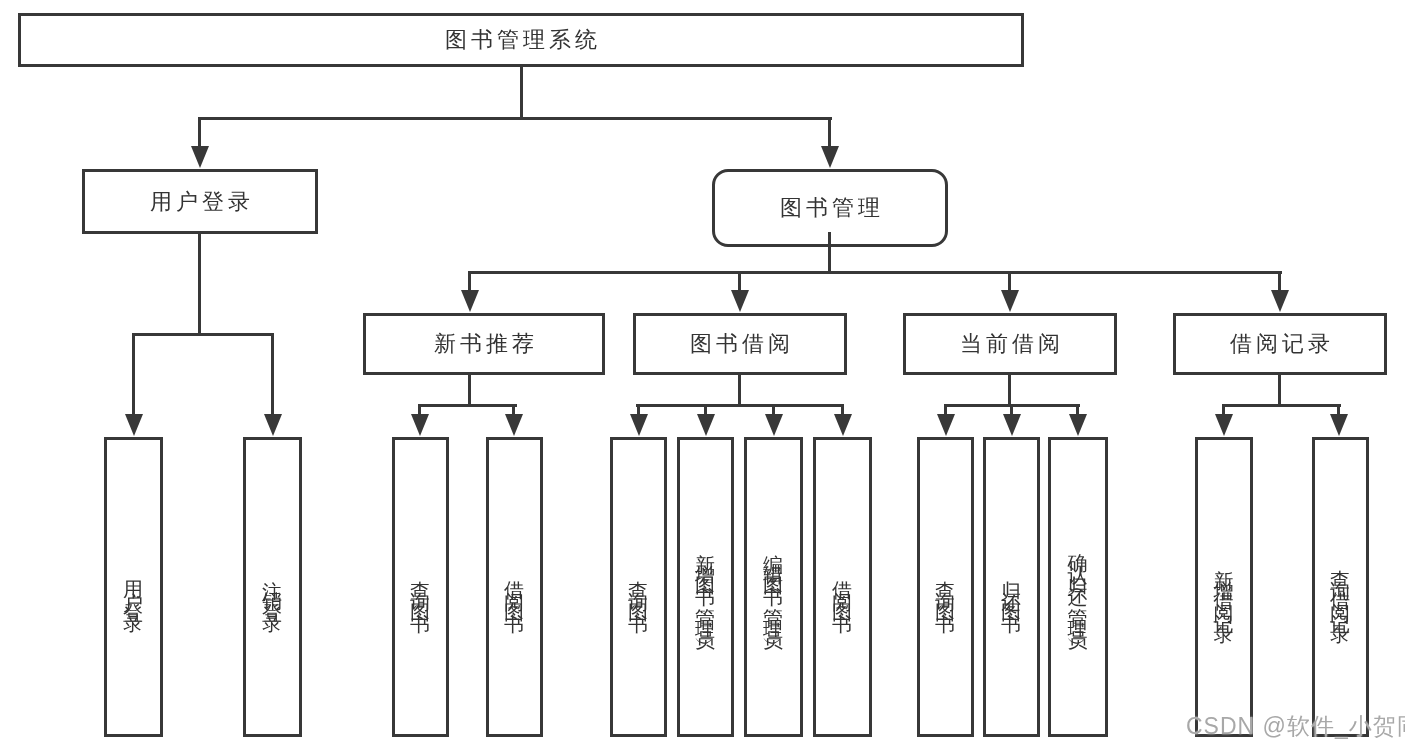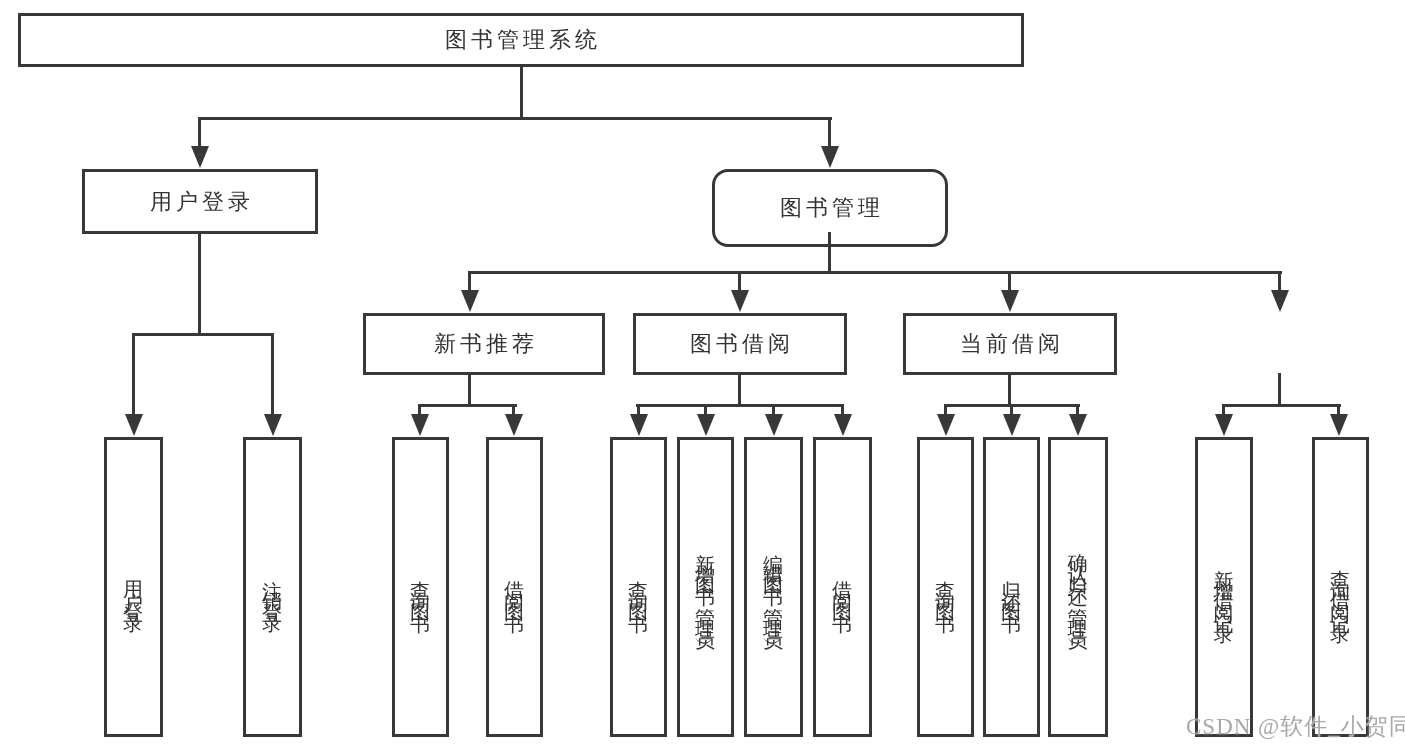--- a/index.html
+++ b/index.html
@@ -1,18 +1,18 @@
 <!DOCTYPE html>
 <html><head>
 <meta charset="utf-8">
 <style>
   html,body{margin:0;padding:0;background:#ffffff;}
   #canvas{
     position:relative;width:1405px;height:747px;background:#ffffff;overflow:hidden;
-    font-family:Liberation Serif, serif;color:#333333;
+    font-family:Liberation Sans, sans-serif;color:#333333;
   }
   .hbox{
     position:absolute;box-sizing:border-box;border:3px solid #383838;background:#ffffff;
     display:flex;align-items:center;justify-content:center;
     font-size:22px;letter-spacing:4px;text-indent:4px;color:#333333;white-space:nowrap;
   }
   .vbox{
     position:absolute;box-sizing:border-box;border:3px solid #383838;background:#ffffff;
     display:flex;align-items:center;justify-content:center;
     writing-mode:vertical-rl;font-size:20px;letter-spacing:11px;color:#333333;line-height:1;
@@ -37,20 +37,21 @@
 <div id="canvas">
 
   <div class="hbox" style="left:18px;top:13px;width:1006px;height:54px;">图书管理系统</div>
 
   <div class="hbox" style="left:82px;top:169px;width:236px;height:65px;">用户登录</div>
   <div class="hbox" style="left:712px;top:169px;width:236px;height:78px;border-radius:16px;">图书管理</div>
 
   <div class="hbox" style="left:363px;top:313px;width:242px;height:62px;">新书推荐</div>
   <div class="hbox" style="left:903px;top:313px;width:214px;height:62px;">当前借阅</div>
   <div class="hbox" style="left:633px;top:313px;width:214px;height:62px;">图书借阅</div>
+  <div class="hbox" style="left:1173px;top:313px;width:214px;height:62px;">借阅记录</div>
 
   <div class="vbox" style="left:104px;top:437px;width:59px;height:300px;">用户登录</div>
   <div class="vbox" style="left:243px;top:437px;width:59px;height:300px;">注销登录</div>
 
   <div class="vbox" style="left:392px;top:437px;width:57px;height:300px;">查询图书</div>
   <div class="vbox" style="left:486px;top:437px;width:57px;height:300px;">借阅图书</div>
 
   <div class="vbox" style="left:610px;top:437px;width:57px;height:300px;">查询图书</div>
   <div class="vbox" style="left:677px;top:437px;width:57px;height:300px;">新增图书（管理员）</div>
   <div class="vbox" style="left:744px;top:437px;width:59px;height:300px;">编辑图书（管理员）</div>

